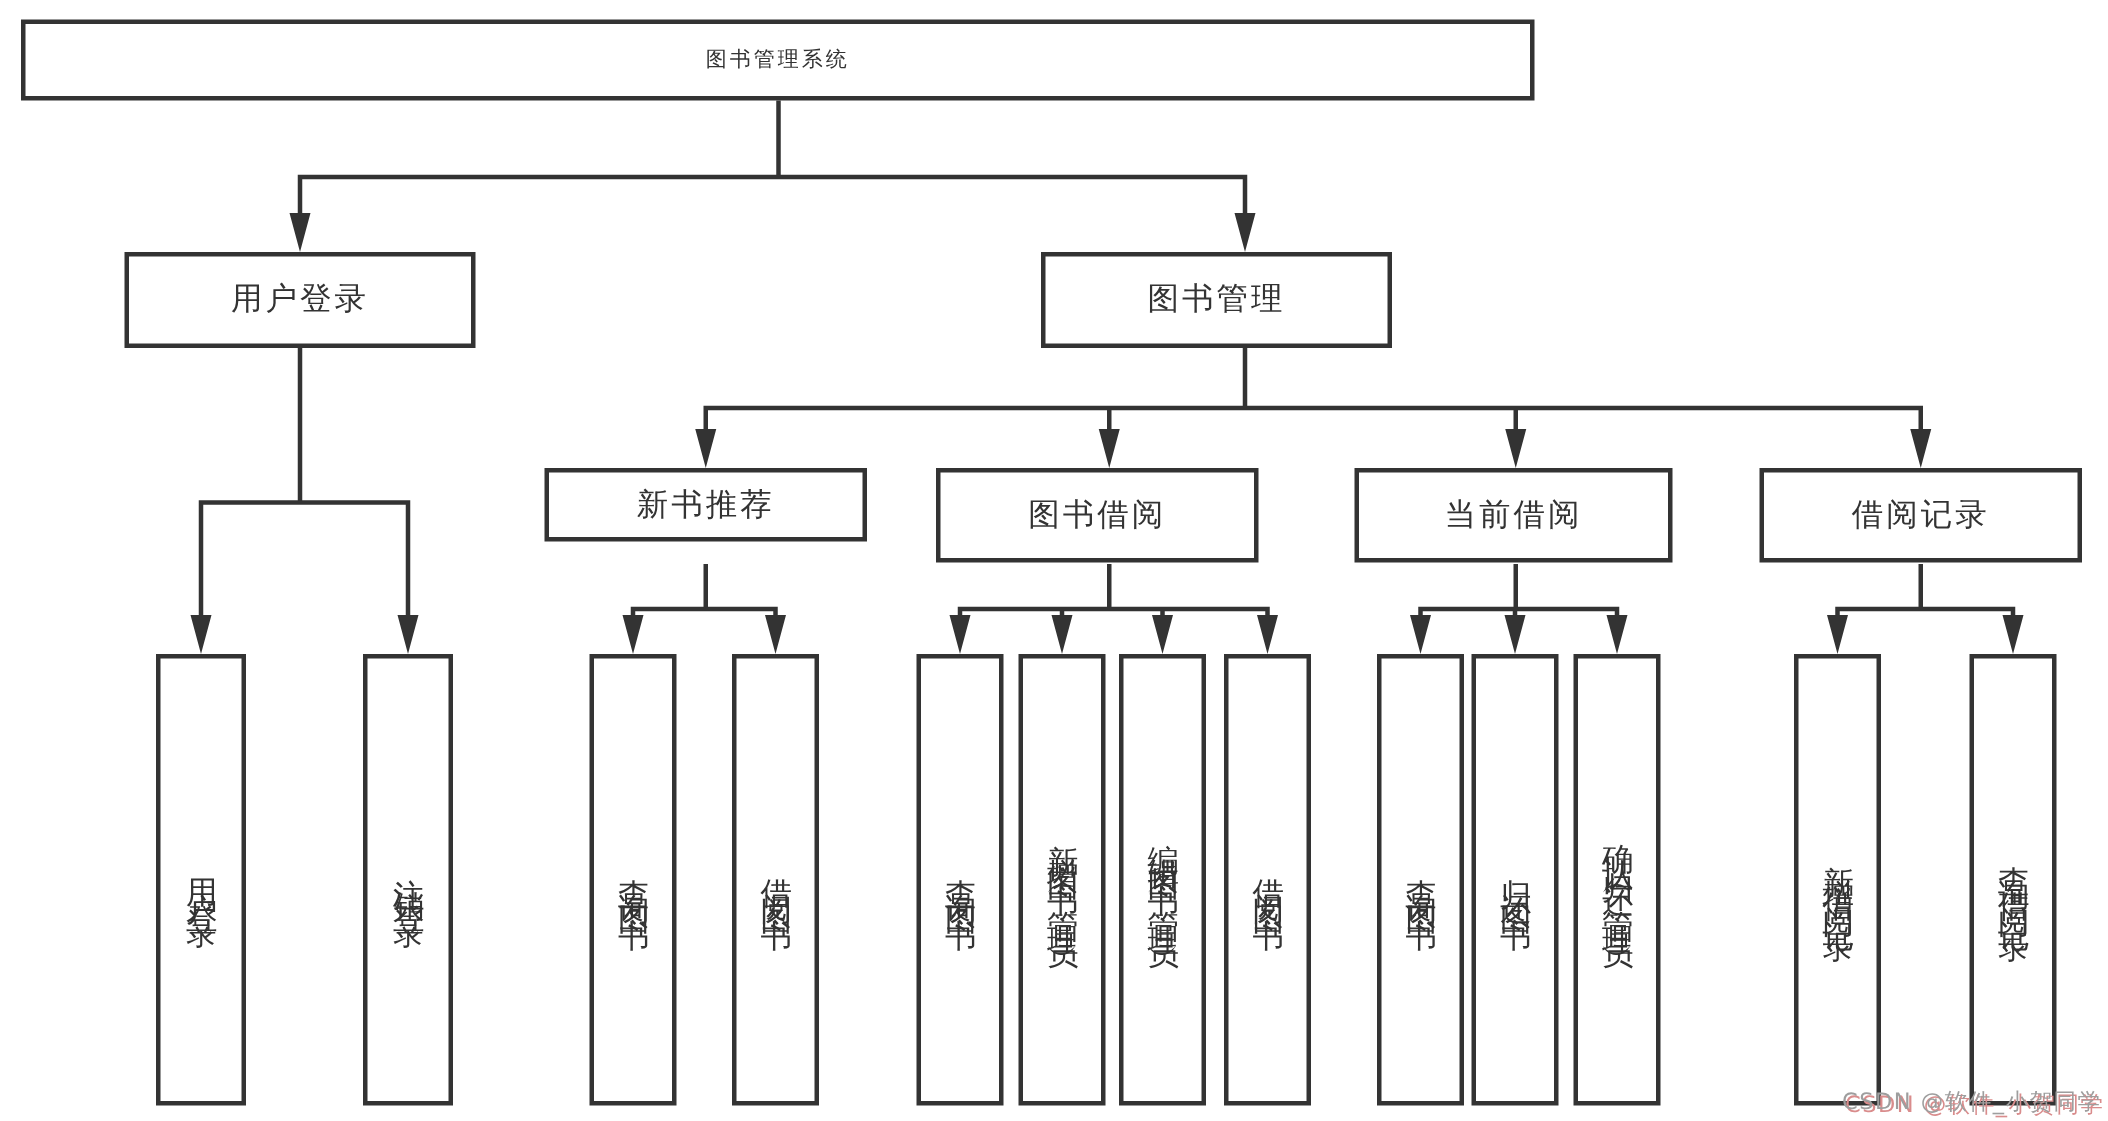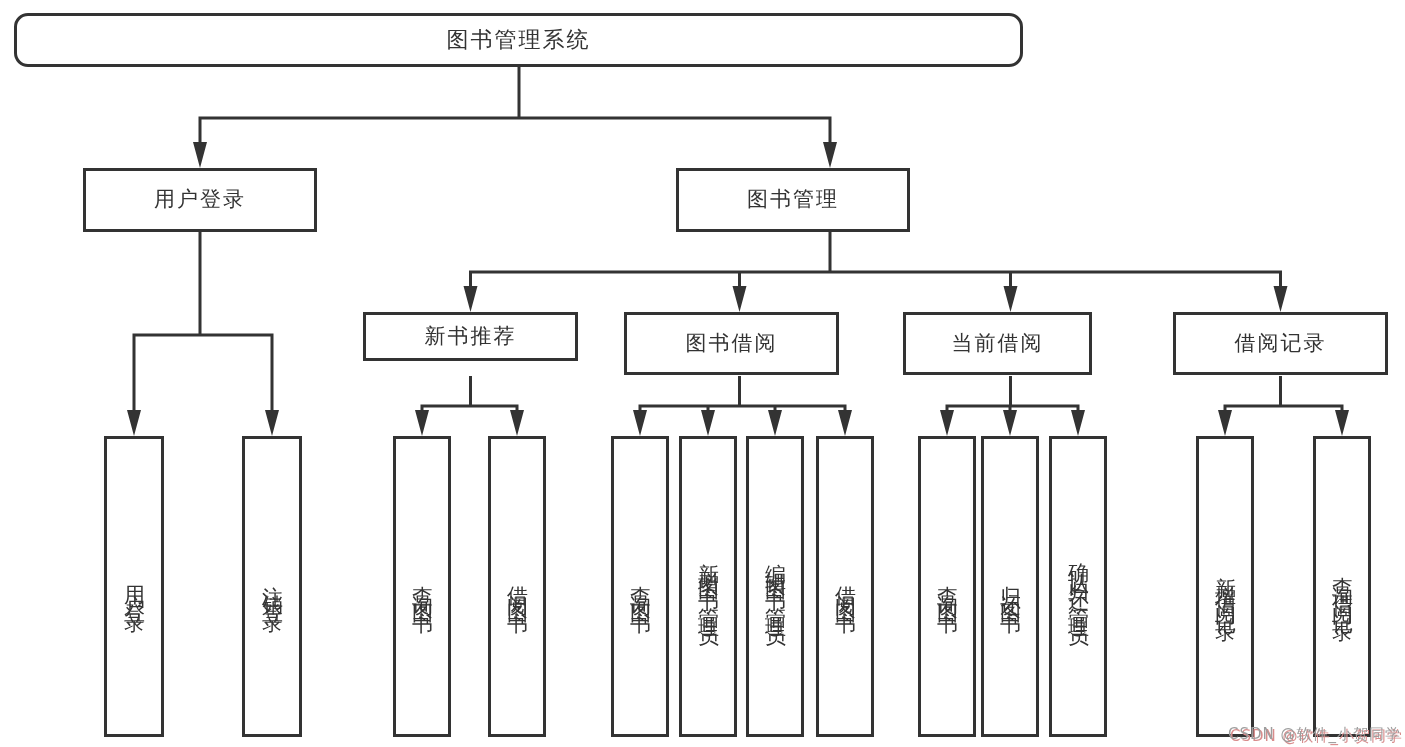--- a/index.html
+++ b/index.html
@@ -25,21 +25,21 @@
     position:absolute;
     box-sizing:border-box;
     border:3px solid var(--line);
     background:var(--boxbg);
     display:flex;align-items:center;justify-content:center;
     font-size:21px;
     letter-spacing:2px;
     line-height:1.2;
     white-space:nowrap;
   }
-  .node.root{font-size:22px;border-radius:14px;}
+  .node.root{font-size:14px;}
   .node.vbox{
     writing-mode:vertical-rl;
     text-orientation:mixed;
     letter-spacing:9px;
     white-space:normal;
     line-height:1;
     font-size:21px;
   }
   .watermark{
     position:absolute;
@@ -76,25 +76,25 @@
     <path class="w" d="M1010.5 376 V406 M945.5 406 H1079.5 M947 406 V414 M1010 406 V414 M1078 406 V414"></path>
     <path class="a" d="M940 410h14l-7 26zM1003 410h14l-7 26zM1071 410h14l-7 26z"></path>
 
     <path class="w" d="M1280.5 376 V406 M1223.5 406 H1343.5 M1225 406 V414 M1342 406 V414"></path>
     <path class="a" d="M1218 410h14l-7 26zM1335 410h14l-7 26z"></path>
   </svg>
 
   <div class="node root" style="left:14px;top:13px;width:1009px;height:54px;">图书管理系统</div>
 
   <div class="node" style="left:83px;top:168px;width:234px;height:64px;">用户登录</div>
-  <div class="node" style="left:676px;top:168px;width:234px;height:64px;">图书管理</div>
+  <div class="node" style="left:694px;top:168px;width:234px;height:64px;">图书管理</div>
 
   <div class="node" style="left:363px;top:312px;width:215px;height:49px;">新书推荐</div>
   <div class="node" style="left:624px;top:312px;width:215px;height:63px;">图书借阅</div>
-  <div class="node" style="left:903px;top:312px;width:189px;height:63px;">当前借阅</div>
+  <div class="node" style="left:903px;top:312px;width:212px;height:63px;">当前借阅</div>
   <div class="node" style="left:1173px;top:312px;width:215px;height:63px;">借阅记录</div>
 
   <div class="node vbox" style="left:104px;top:436px;width:60px;height:301px;">用户登录</div>
   <div class="node vbox" style="left:242px;top:436px;width:60px;height:301px;">注销登录</div>
 
   <div class="node vbox" style="left:393px;top:436px;width:58px;height:301px;">查询图书</div>
   <div class="node vbox" style="left:488px;top:436px;width:58px;height:301px;">借阅图书</div>
 
   <div class="node vbox" style="left:611px;top:436px;width:58px;height:301px;">查询图书</div>
   <div class="node vbox" style="left:679px;top:436px;width:58px;height:301px;">新增图书（管理员）</div>

